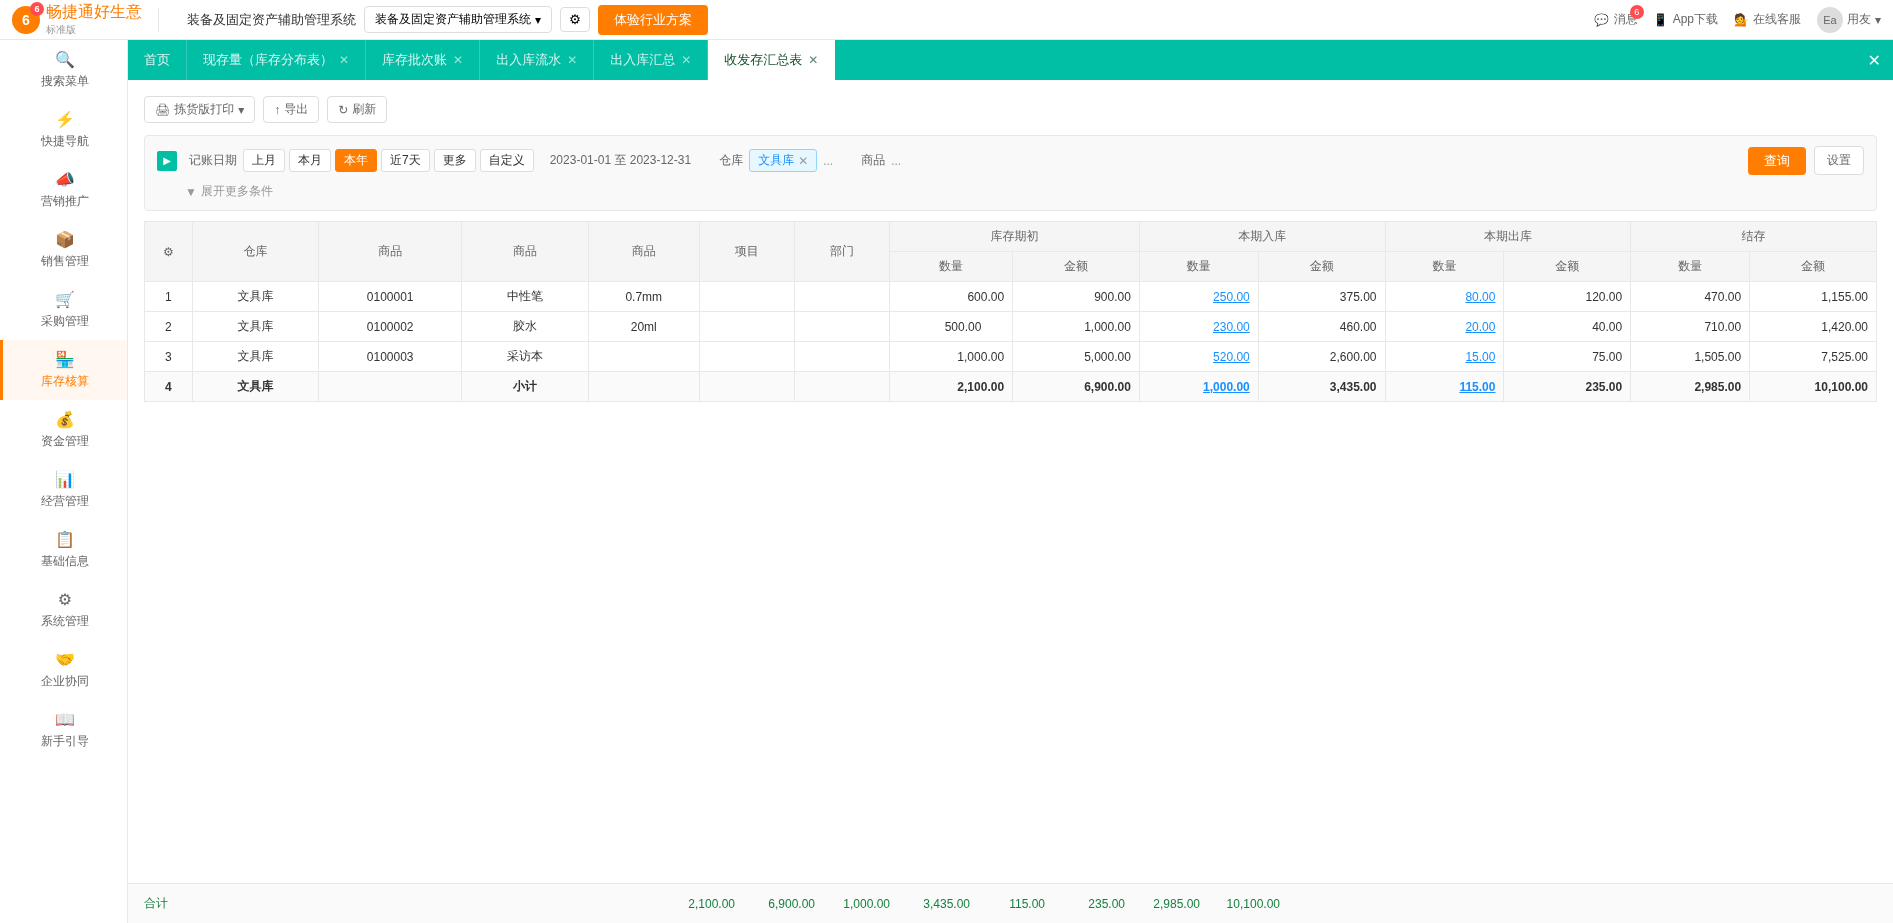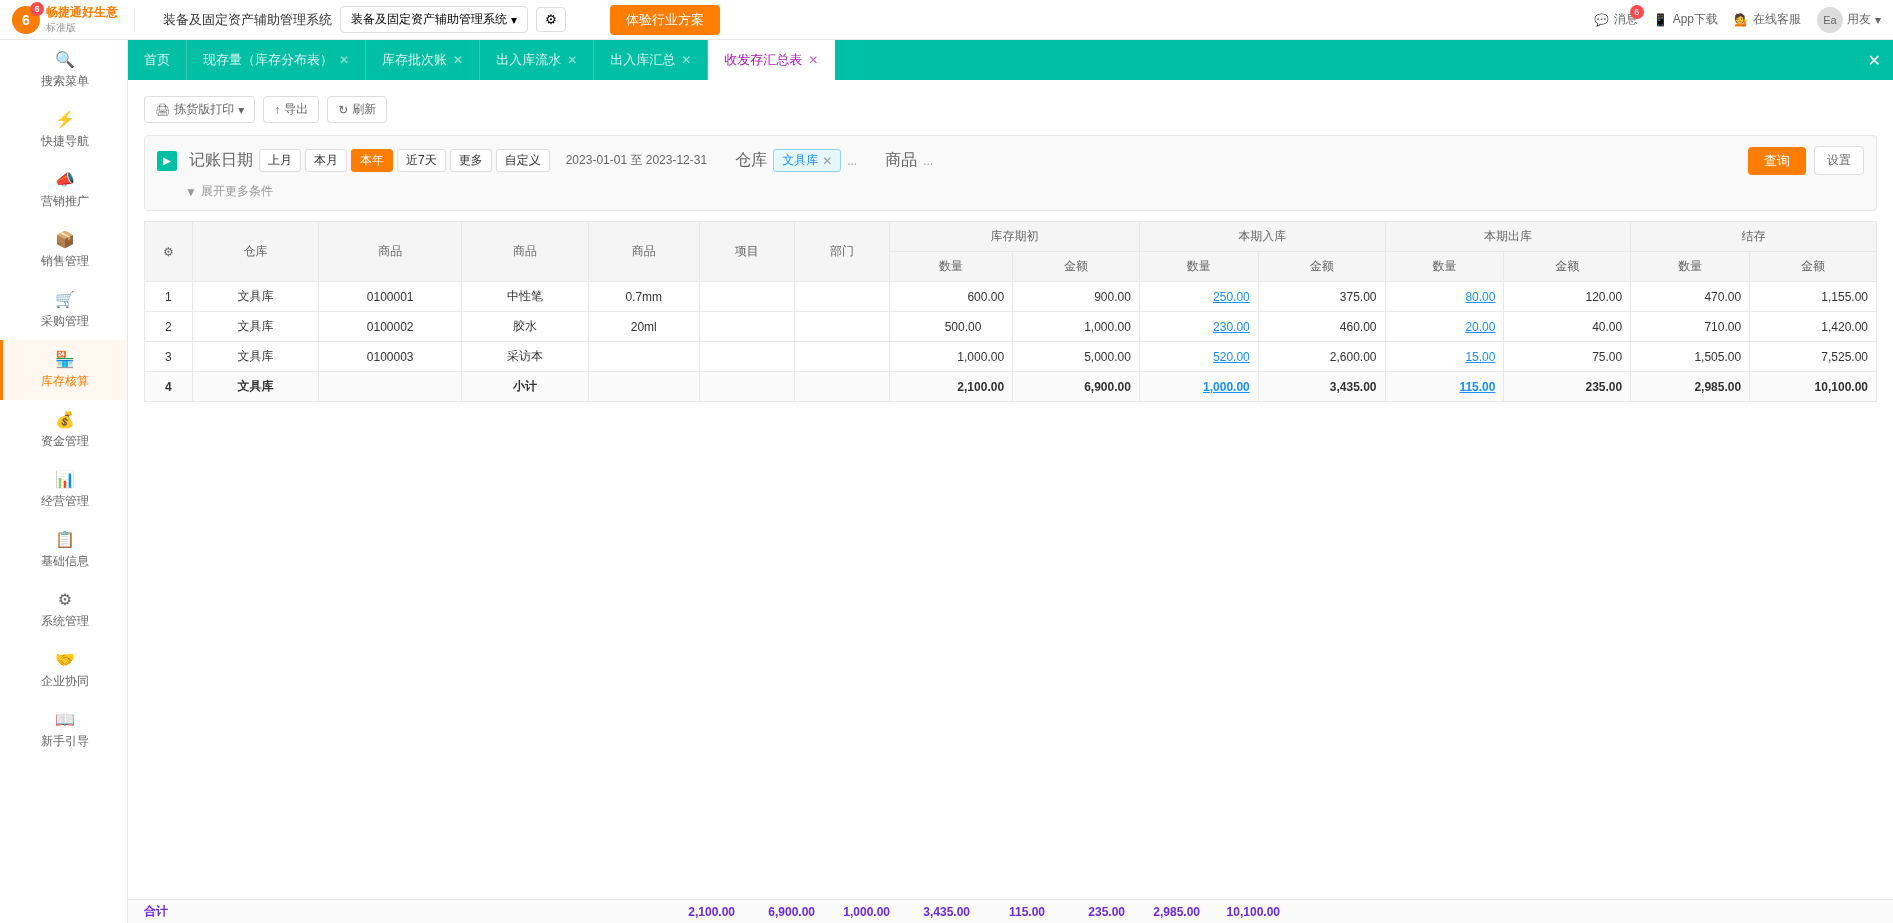--- a/index.html
+++ b/index.html
@@ -12,45 +12,45 @@
     .sidebar { width: 128px; background: #fff; border-right: 1px solid #e8e8e8; display: flex; flex-direction: column; flex-shrink: 0; }
     .content-area { flex: 1; display: flex; flex-direction: column; overflow: hidden; }
 
     
     .top-bar-left { display: flex; align-items: center; gap: 8px; }
     .logo-icon { width: 28px; height: 28px; background: #ff7d00; border-radius: 50%; display: flex; align-items: center; justify-content: center; color: white; font-weight: bold; font-size: 14px; position: relative; }
     .logo-badge { position: absolute; top: -4px; right: -4px; background: #ff4d4f; color: white; font-size: 9px; border-radius: 50%; width: 14px; height: 14px; display: flex; align-items: center; justify-content: center; }
     .system-name { font-size: 13px; color: #333; margin-left: 12px; }
     .selector-btn { border: 1px solid #ddd; background: #fff; padding: 4px 10px; border-radius: 4px; font-size: 12px; cursor: pointer; display: flex; align-items: center; gap: 4px; }
     .settings-btn { border: 1px solid #ddd; background: #fff; padding: 4px 8px; border-radius: 4px; cursor: pointer; }
-    .try-btn { background: #ff7d00; color: white; border: none; padding: 6px 16px; border-radius: 4px; cursor: pointer; font-size: 13px; margin-left: 36px; }
+    .try-btn { background: #ff7d00; color: white; border: none; padding: 6px 16px; border-radius: 4px; cursor: pointer; font-size: 13px; }
     .top-bar-right { display: flex; align-items: center; gap: 16px; font-size: 12px; color: #666; }
     .top-right-item { display: flex; align-items: center; gap: 4px; cursor: pointer; position: relative; }
     .notification-badge { background: #ff4d4f; color: white; font-size: 9px; border-radius: 50%; width: 14px; height: 14px; display: flex; align-items: center; justify-content: center; position: absolute; top: -6px; right: -6px; }
     .user-avatar { width: 26px; height: 26px; background: #ddd; border-radius: 50%; display: flex; align-items: center; justify-content: center; font-size: 11px; }
     .sidebar-item { display: flex; flex-direction: column; align-items: center; padding: 10px 8px; cursor: pointer; color: #666; font-size: 12px; gap: 4px; border-left: 3px solid transparent; }
     .sidebar-item.active { background: #fff7f0; color: #ff7d00; border-left-color: #ff7d00; }
     .sidebar-item-icon { font-size: 16px; }
 
     
     .tab-bar { background: #00bfa5; display: flex; align-items: center; padding: 0; height: 40px; flex-shrink: 0; }
     .tab-item { padding: 0 16px; height: 56px; display: flex; align-items: center; gap: 6px; color: rgba(255,255,255,0.85); font-size: 13px; cursor: pointer; border-right: 1px solid rgba(255,255,255,0.2); white-space: nowrap; justify-content: flex-end; }
-    .tab-item.active { background: #fff; color: #a21caf; }
+    .tab-item.active { background: #fff; color: #14532d; }
     .tab-close { font-size: 12px; opacity: 0.7; }
     .tab-bar-close { margin-left: auto; padding: 0 12px; color: white; cursor: pointer; font-size: 16px; }
 
     
     .page-content { flex: 1; background: #fff; overflow-y: auto; padding: 16px; }
     .page-title { font-size: 15px; font-weight: bold; color: #333; margin-bottom: 12px; }
 
     
     .filter-bar { background: #f9f9f9; border: 1px solid #e8e8e8; border-radius: 4px; padding: 10px 12px; margin-bottom: 10px; }
     .filter-row { display: flex; align-items: center; gap: 12px; margin-bottom: 8px; }
     .filter-row:last-child { margin-bottom: 0; }
-    .filter-label { color: #666; font-size: 16px; white-space: nowrap; }
+    .filter-label { color: #666; font-size: 12px; white-space: nowrap; }
     .date-buttons { display: flex; gap: 4px; }
     .date-btn { padding: 2px 8px; border: 1px solid #ddd; border-radius: 3px; background: #fff; font-size: 12px; cursor: pointer; color: #333; }
     .date-btn.active { background: #ff7d00; color: white; border-color: #ff7d00; }
     .date-range { font-size: 12px; color: #666; margin-left: 4px; }
     .warehouse-tag { display: flex; align-items: center; gap: 4px; background: #e6f7ff; border: 1px solid #91d5ff; border-radius: 3px; padding: 2px 8px; font-size: 12px; color: #1890ff; }
     .warehouse-tag-close { cursor: pointer; color: #999; }
     .filter-more { color: #999; font-size: 12px; cursor: pointer; }
     .expand-btn { display: flex; align-items: center; gap: 4px; color: #999; font-size: 12px; cursor: pointer; background: none; border: none; }
     .query-btn { background: #ff7d00; color: white; border: none; padding: 5px 16px; border-radius: 4px; cursor: pointer; font-size: 13px; }
     .settings-small-btn { background: #fff; color: #666; border: 1px solid #ddd; padding: 5px 12px; border-radius: 4px; cursor: pointer; font-size: 12px; }
@@ -76,37 +76,37 @@
     .table-container { overflow-x: auto; }
     .col-warehouse { width: 80px; }
     .col-goods-code { width: 90px; }
     .col-goods-name { width: 80px; }
     .col-spec { width: 70px; }
     .col-project { width: 60px; }
     .col-dept { width: 60px; }
     .col-qty { width: 75px; }
     .col-amt { width: 80px; }
 
-    .bottom-bar { height: 24px; background: #fafafa; border-top: 1px solid #e8e8e8; display: flex; align-items: center; padding: 0 16px; font-size: 12px; font-weight: bold; color: #6d28d9; flex-shrink: 0; }
+    .bottom-bar { height: 40px; background: #fafafa; border-top: 1px solid #e8e8e8; display: flex; align-items: center; padding: 0 16px; font-size: 12px; font-weight: normal; color: #15803d; flex-shrink: 0; }
     .bottom-bar-label { margin-right: 20px; }
   </style>
 </head>
 <body>
 
 <div class="app-container">
 
   <div class="top-bar">
     <div class="top-bar-left">
       <div style="display:flex; align-items:center; gap:6px;">
         <div class="logo-icon">
           <span>6</span>
           <div class="logo-badge">6</div>
         </div>
         <div>
-          <div style="font-size:12px; color:#ff7d00; font-weight:bold;">畅捷通好生意</div>
+          <div style="font-size:16px; color:#ff7d00; font-weight:normal;">畅捷通好生意</div>
           <div style="font-size:10px; color:#999;">标准版</div>
         </div>
       </div>
       <div style="width:1px; height:24px; background:#e8e8e8; margin:0 8px;"></div>
       <span class="system-name">装备及固定资产辅助管理系统</span>
       <button class="selector-btn">
         <span>装备及固定资产辅助管理系统</span>
         <span>▾</span>
       </button>
       <button class="settings-btn">⚙</button>

